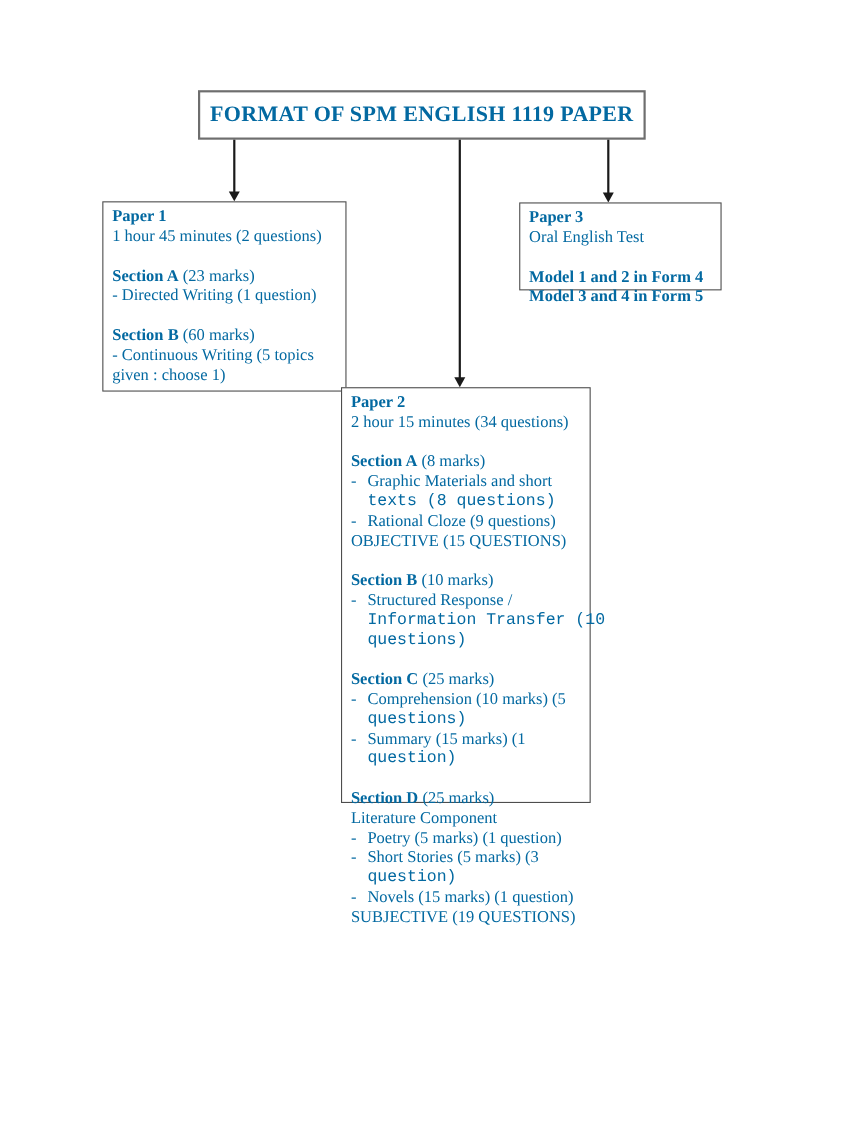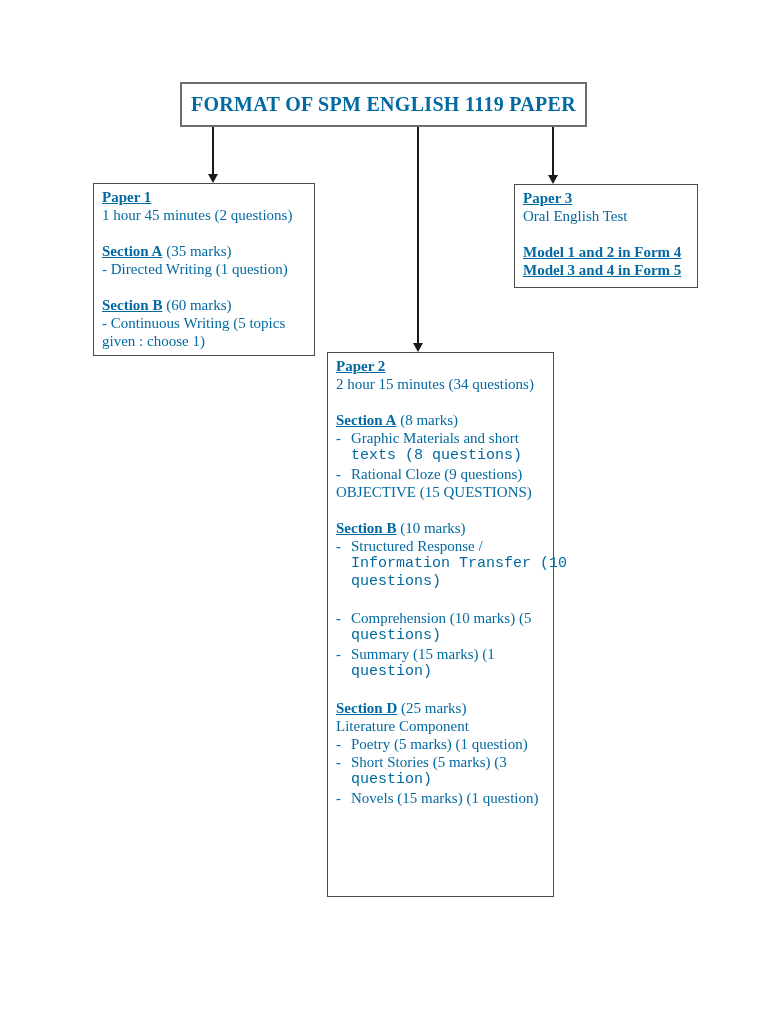--- a/index.html
+++ b/index.html
@@ -33,21 +33,21 @@
   .paper-box {
     position: absolute;
     border: 1.5px solid #4d4d4d;
     box-sizing: border-box;
     background: #ffffff;
     padding: 4px 8px;
     font-size: 15px;
     line-height: 18px;
   }
   .paper-box .line { white-space: nowrap; height: 18px; }
-  .paper-box .line .b { font-weight: bold; text-decoration: underline; }
+  .paper-box .line .b { font-weight: bold; }
   .paper-box .line.indent { padding-left: 15px; font-family: Liberation Mono, monospace; }
   .paper-box .line .marker { display: inline-block; width: 15px; }
   .connector { position: absolute; }
   .connector .vline {
     position: absolute;
     left: 0; top: 0;
     width: 1.6px;
     background: #1a1a1a;
   }
   .connector .arrowhead {
@@ -59,22 +59,22 @@
     border-right: 5px solid transparent;
     border-top: 9px solid #1a1a1a;
   }
   #conn-paper1 { left: 212px; top: 127px; height: 56px; width: 2px; }
   #conn-paper1 .vline { height: 50px; }
   #conn-paper2 { left: 417px; top: 127px; height: 225px; width: 2px; }
   #conn-paper2 .vline { height: 219px; }
   #conn-paper3 { left: 552px; top: 127px; height: 57px; width: 2px; }
   #conn-paper3 .vline { height: 51px; }
   #paper1-box { left: 93px;  top: 183px; width: 222px; height: 173px; }
-  #paper2-box { left: 327px; top: 352px; width: 227px; height: 545px; }
-  #paper3-box { left: 472px; top: 184px; width: 184px; height: 104px; margin-left: 42px; }
+  #paper2-box { left: 310px; top: 352px; width: 227px; height: 378px; }
+  #paper3-box { left: 472px; top: 184px; width: 184px; height: 80px; }
 </style>
 </head>
 <body>
 
 <div class="canvas">
 
   <div class="title-box">
     <span>FORMAT OF SPM ENGLISH 1119 PAPER</span>
   </div>
 
@@ -90,21 +90,21 @@
 
   <div class="connector" id="conn-paper3">
     <div class="vline"></div>
     <div class="arrowhead"></div>
   </div>
 
   <div class="paper-box" id="paper1-box">
       <div class="line"><span class="b">Paper 1</span></div>
       <div class="line"><span>1 hour 45 minutes (2 questions)</span></div>
       <div class="line">&nbsp;</div>
-      <div class="line"><span class="b">Section A</span><span> (35 marks)</span></div>
+      <div class="line"><span class="b">Section A</span><span> (23 marks)</span></div>
       <div class="line"><span>- Directed Writing (1 question)</span></div>
       <div class="line">&nbsp;</div>
       <div class="line"><span class="b">Section B</span><span> (60 marks)</span></div>
       <div class="line"><span>- Continuous Writing (5 topics</span></div>
       <div class="line"><span>given : choose 1)</span></div>
     </div>
 
   <div class="paper-box" id="paper2-box">
       <div class="line"><span class="b">Paper 2</span></div>
       <div class="line"><span>2 hour 15 minutes (34 questions)</span></div>
@@ -113,31 +113,33 @@
       <div class="line"><span class="marker">-</span><span>Graphic Materials and short</span></div>
       <div class="line indent"><span>texts (8 questions)</span></div>
       <div class="line"><span class="marker">-</span><span>Rational Cloze (9 questions)</span></div>
       <div class="line"><span>OBJECTIVE (15 QUESTIONS)</span></div>
       <div class="line">&nbsp;</div>
       <div class="line"><span class="b">Section B</span><span> (10 marks)</span></div>
       <div class="line"><span class="marker">-</span><span>Structured Response /</span></div>
       <div class="line indent"><span>Information Transfer (10</span></div>
       <div class="line indent"><span>questions)</span></div>
       <div class="line">&nbsp;</div>
+      <div class="line"><span class="b">Section C</span><span> (25 marks)</span></div>
       <div class="line"><span class="marker">-</span><span>Comprehension (10 marks) (5</span></div>
       <div class="line indent"><span>questions)</span></div>
       <div class="line"><span class="marker">-</span><span>Summary (15 marks) (1</span></div>
       <div class="line indent"><span>question)</span></div>
       <div class="line">&nbsp;</div>
       <div class="line"><span class="b">Section D</span><span> (25 marks)</span></div>
       <div class="line"><span>Literature Component</span></div>
       <div class="line"><span class="marker">-</span><span>Poetry (5 marks) (1 question)</span></div>
       <div class="line"><span class="marker">-</span><span>Short Stories (5 marks) (3</span></div>
       <div class="line indent"><span>question)</span></div>
       <div class="line"><span class="marker">-</span><span>Novels (15 marks) (1 question)</span></div>
+      <div class="line"><span>SUBJECTIVE (19 QUESTIONS)</span></div>
     </div>
 
   <div class="paper-box" id="paper3-box">
       <div class="line"><span class="b">Paper 3</span></div>
       <div class="line"><span>Oral English Test</span></div>
       <div class="line">&nbsp;</div>
       <div class="line"><span class="b">Model 1 and 2 in Form 4</span></div>
       <div class="line"><span class="b">Model 3 and 4 in Form 5</span></div>
     </div>
 

